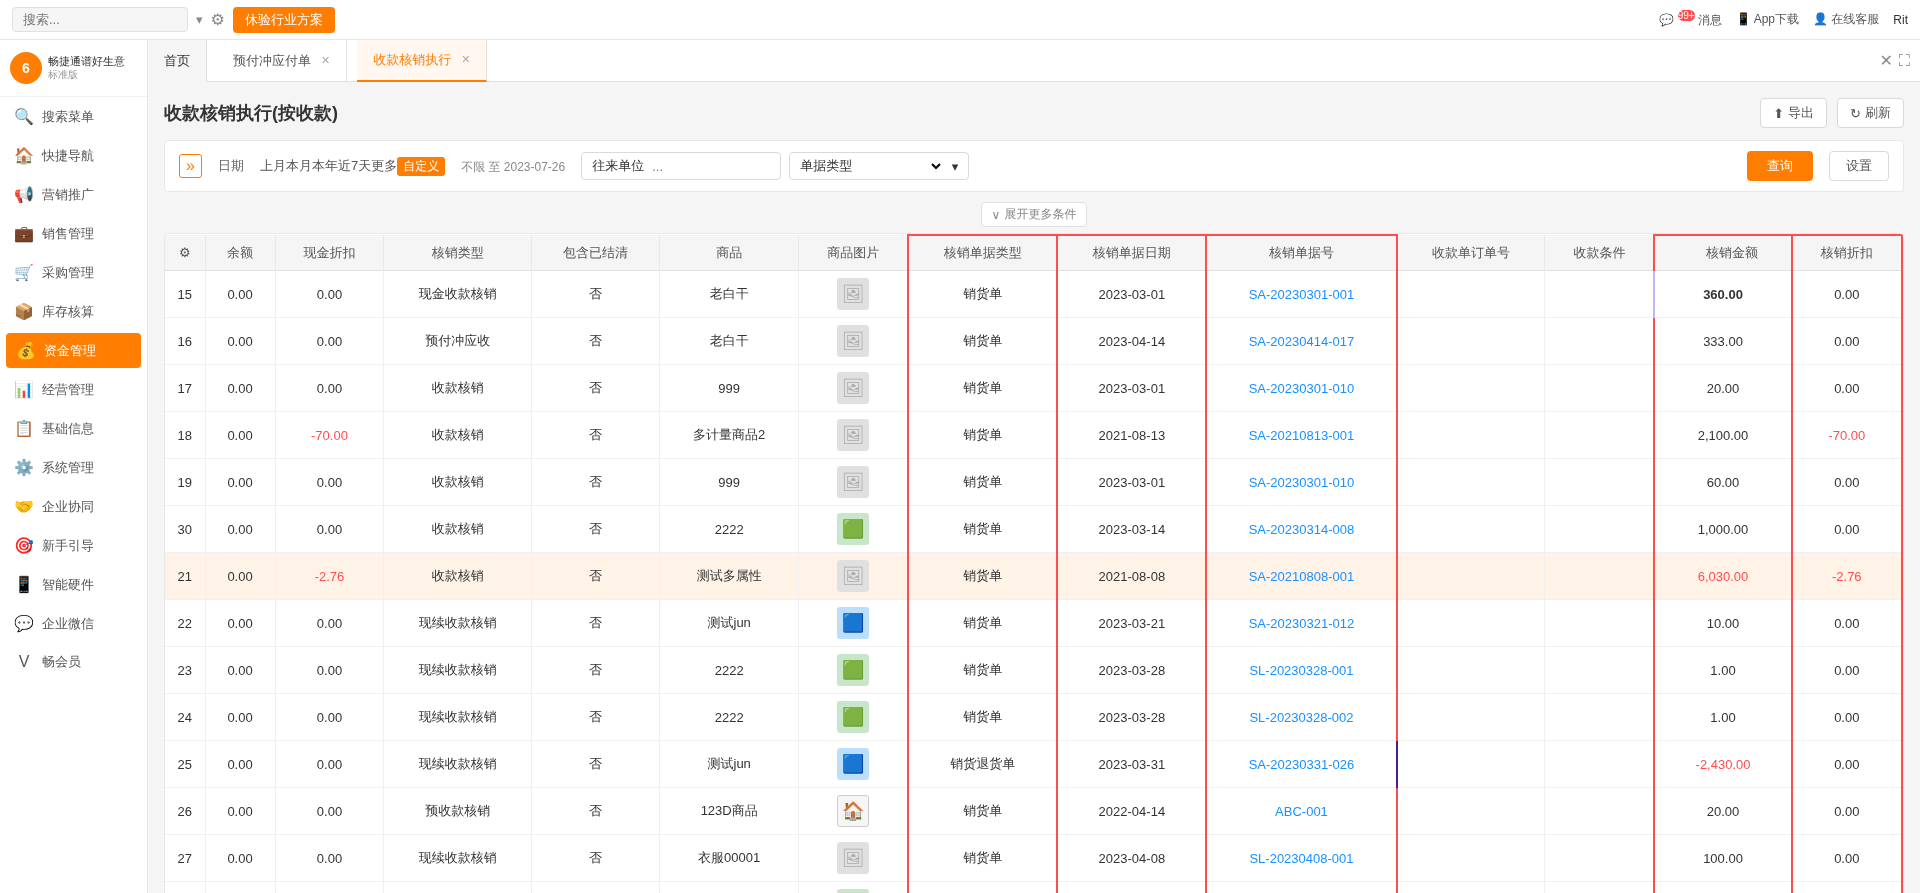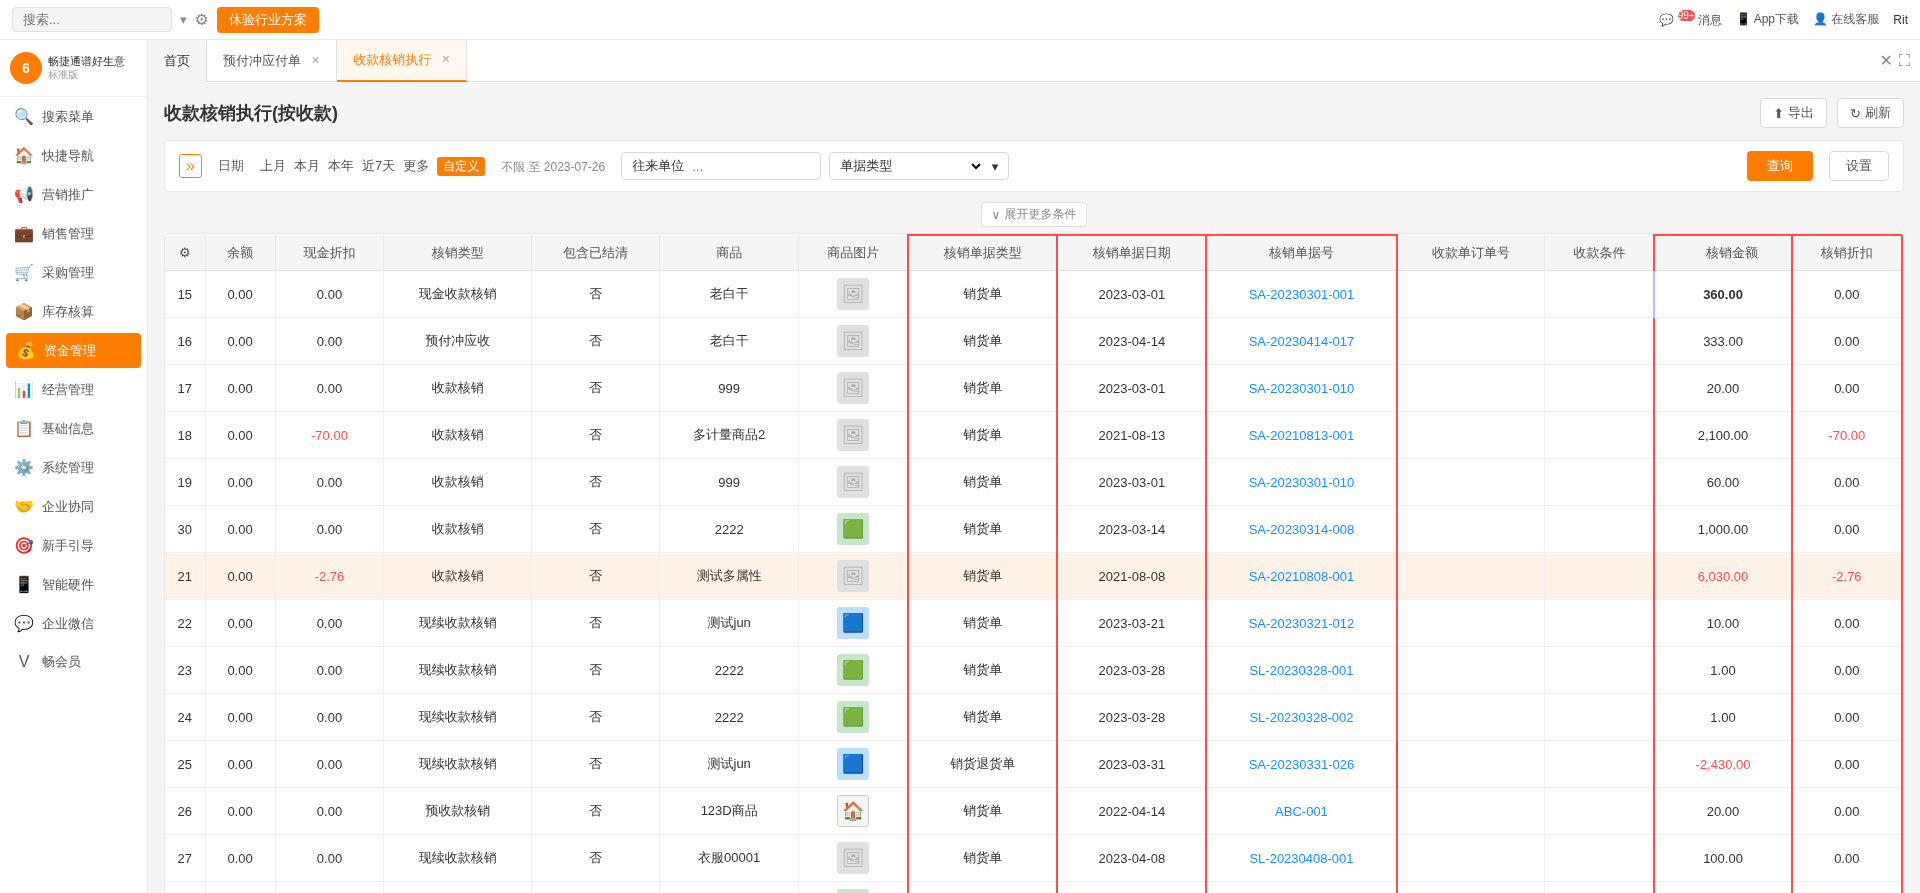--- a/index.html
+++ b/index.html
@@ -69,21 +69,21 @@
     .main { flex: 1; display: flex; flex-direction: column; overflow: hidden; }
 
     
     .tab-bar {
       background: #fff;
       border-bottom: 1px solid #e0e0e0;
       display: flex;
       align-items: center;
       height: 42px;
       padding: 0 0 0 0;
-      gap: 0;
+      gap: 10px;
     }
     .tab-item {
       height: 42px;
       display: flex;
       align-items: center;
       padding: 0 16px;
       border-right: 1px solid #e0e0e0;
       cursor: pointer;
       font-size: 13px;
       color: #555;
@@ -127,21 +127,21 @@
     
     .filter-bar {
       background: #fff;
       border: 1px solid #e8e8e8;
       border-radius: 4px;
       padding: 10px 14px;
       margin-bottom: 10px;
     }
     .filter-row { display: flex; align-items: center; gap: 16px; flex-wrap: wrap; }
     .filter-label { color: #666; font-size: 13px; }
-    .filter-links { display: flex; gap: 8px; }
+    .filter-links { display: flex; }
     .filter-link { color: #555; cursor: pointer; font-size: 13px; }
     .filter-link.custom { color: #fff; background: #ff7d00; border-radius: 3px; padding: 1px 6px; font-size: 12px; }
     .filter-date-range { color: #888; font-size: 12px; margin-top: 2px; }
     .filter-field {
       display: flex;
       align-items: center;
       gap: 8px;
       border: 1px solid #d9d9d9;
       border-radius: 4px;
       padding: 4px 10px;
@@ -239,21 +239,21 @@
     .table-wrap::-webkit-scrollbar-thumb { background: #ccc; border-radius: 3px; }
 
     .top-bar-input {
       border: 1px solid #e0e0e0;
       border-radius: 4px;
       padding: 4px 10px;
       font-size: 13px;
       color: #999;
       background: #f5f5f5;
       outline: none;
-      width: 160px;
+      width: 176px;
     }
   </style>
 </head>
 <body>
 
 <div class="top-bar">
   <div class="top-bar-left">
     <input class="top-bar-input" type="text" placeholder="搜索..." style="">
     <span style="color:#888; cursor:pointer;">▾</span>
     <span class="gear-icon">⚙</span>
@@ -604,21 +604,21 @@
               <tr>
                 <td>25</td>
                 <td>0.00</td>
                 <td class="">0.00</td>
                 <td>现续收款核销</td>
                 <td>否</td>
                 <td>测试jun</td>
                 <td><div style="width:32px;height:32px;background:#bbdefb;border-radius:3px;display:inline-flex;align-items:center;justify-content:center;color:#2196f3;font-size:18px;">🟦</div></td>
                 <td style="border-left:2px solid #ff4d4f; border-right:2px solid #ff4d4f; ">销货退货单</td>
                 <td style="border-left:2px solid #ff4d4f; border-right:2px solid #ff4d4f; ">2023-03-31</td>
-                <td style="border-left:2px solid #ff4d4f; border-right:2px solid #ef4444; "><a class="td-link">SA-20230331-026</a></td>
+                <td style="border-left:2px solid #ff4d4f; border-right:2px solid #4c1d95; "><a class="td-link">SA-20230331-026</a></td>
                 <td></td>
                 <td></td>
                 <td style="border-left:2px solid #ff4d4f; border-right:2px solid #ff4d4f; " class="td-negative">-2,430.00</td>
                 <td style="border-left:2px solid #ff4d4f; border-right:2px solid #ff4d4f; " class="">0.00</td>
               </tr>
               <tr>
                 <td>26</td>
                 <td>0.00</td>
                 <td class="">0.00</td>
                 <td>预收款核销</td>

